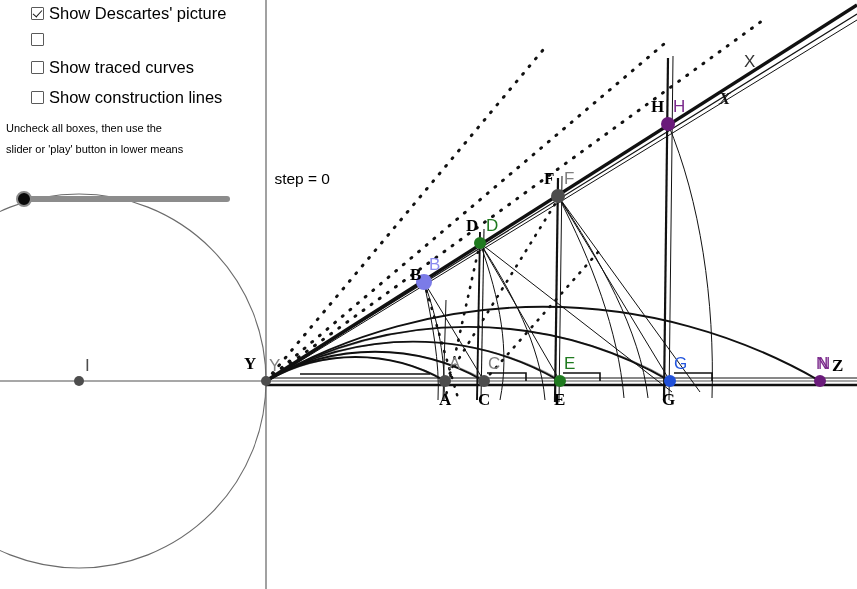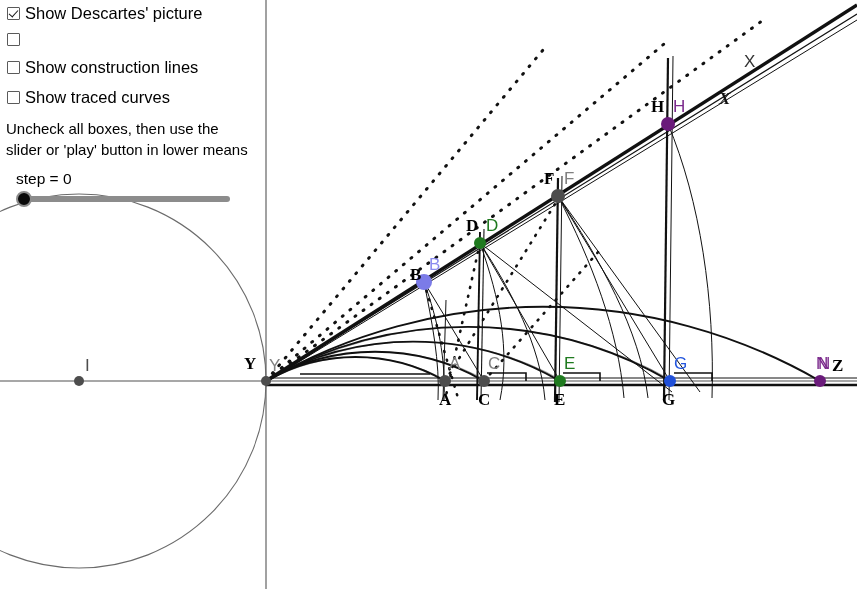--- a/index.html
+++ b/index.html
@@ -6,32 +6,32 @@
   body{width:857px;height:589px;overflow:hidden;
        font-family:"Liberation Sans",sans-serif;color:#000;}
   #stage{position:relative;width:857px;height:589px;background:#fff;}
 
   
   #geo{position:absolute;left:0;top:0;width:857px;height:589px;}
 
   
   #controls{position:absolute;left:0;top:0;width:330px;z-index:30;}
 
-  .cb-row{display:flex;align-items:center;height:26px;padding-left:7px;text-align:center;}
+  .cb-row{display:flex;align-items:center;height:26px;padding-left:31px;text-align:center;}
   .cb-row.r2{height:30px;}
   .cb-box{width:13px;height:13px;border:1px solid #5a5a5a;background:#fff;
           box-sizing:border-box;position:relative;flex:0 0 auto;border-radius:1px;}
   .cb-box.checked::after{
       content:"";position:absolute;left:3px;top:0px;width:4px;height:8px;
       border:solid #1a1a1a;border-width:0 1.6px 1.6px 0;transform:rotate(42deg);}
   .cb-label{font-size:16.5px;line-height:1;color:#000;margin-left:5px;white-space:nowrap;}
 
-  .note{font-size:15px;line-height:21px;color:#000;padding-left:6px;margin-top:6px;}
-
-  .slider-wrap{margin-top:10px;padding-left:16px;}
+  .note{font-size:11px;line-height:21px;color:#000;padding-left:6px;margin-top:6px;}
+
+  .slider-wrap{margin-top:10px;padding-left:16px;text-align:right;}
   .slider-label{font-size:15.5px;color:#000;margin-bottom:3px;}
   .slider-track-row{position:relative;height:16px;width:216px;}
   .slider-track{position:absolute;left:8px;top:5px;width:206px;height:6px;
                 background:#8c8c8c;border-radius:3px;}
   .slider-knob{position:absolute;left:0px;top:0px;width:16px;height:16px;border-radius:50%;
                background:#0b0b0b;border:2px solid #8c8c8c;box-sizing:border-box;}
 
   
   .plabel{position:absolute;font-size:17px;line-height:1;z-index:20;
           font-family:"Liberation Sans",sans-serif;}
@@ -175,26 +175,26 @@
       <span class="cb-box checked"></span>
       <span class="cb-label">Show Descartes' picture</span>
     </div>
 
     <div class="cb-row">
       <span class="cb-box"></span>
     </div>
 
     <div class="cb-row r2">
       <span class="cb-box"></span>
-      <span class="cb-label">Show construction lines</span>
+      <span class="cb-label">Show traced curves</span>
     </div>
 
     <div class="cb-row r2">
       <span class="cb-box"></span>
-      <span class="cb-label">Show traced curves</span>
+      <span class="cb-label">Show construction lines</span>
     </div>
 
     <div class="note">
       <div>Uncheck all boxes, then use the</div>
       <div>slider or 'play' button in lower means</div>
     </div>
 
     <div class="slider-wrap">
       <div class="slider-label">step = 0</div>
       <div class="slider-track-row">

